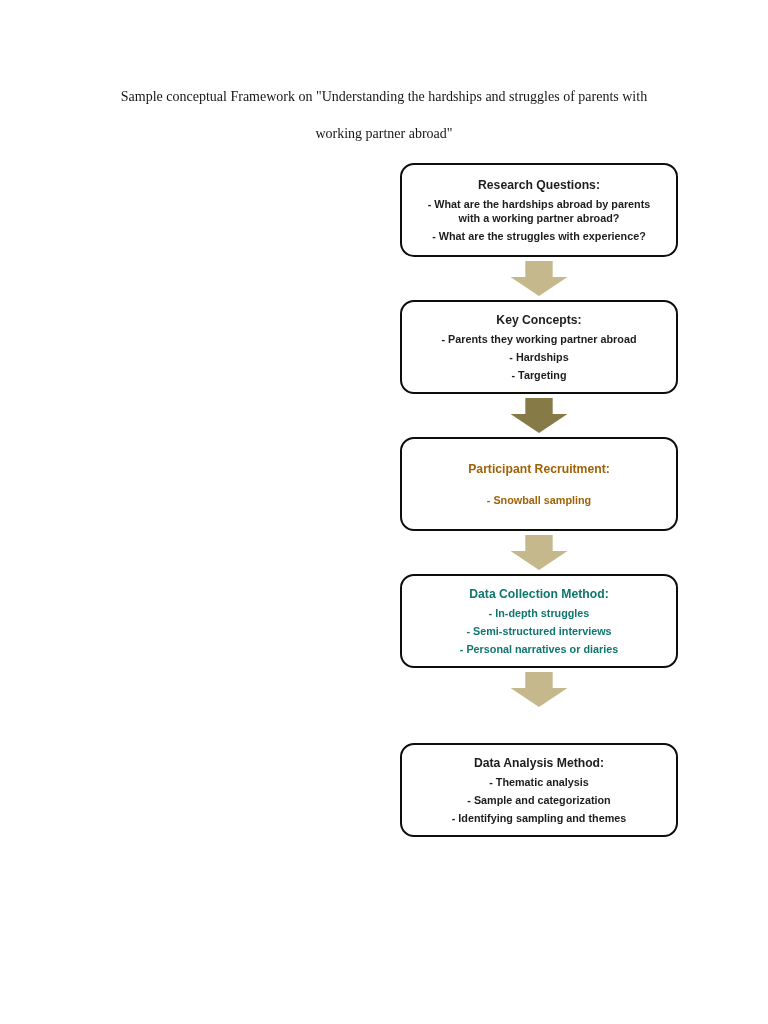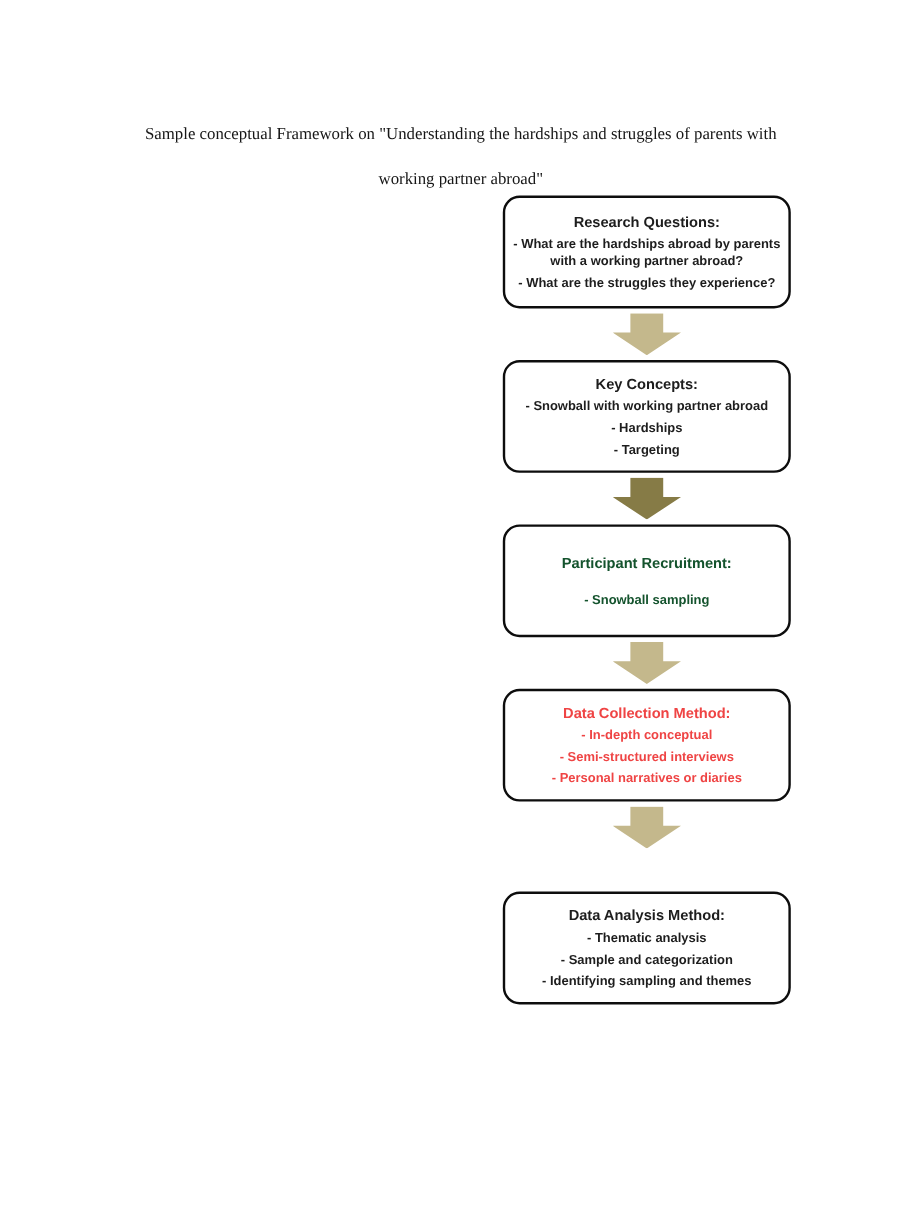--- a/index.html
+++ b/index.html
@@ -6,41 +6,41 @@
   html, body { background: #ffffff; }
   .page {
     position: relative;
     width: 768px;
     height: 1024px;
     background: #ffffff;
     overflow: hidden;
   }
   .title {
     position: absolute;
-    top: 104px;
+    top: 88px;
     left: 0;
     width: 100%;
     text-align: center;
     font-family: "Liberation Serif", "DejaVu Serif", serif;
     font-size: 14px;
     color: #161616;
   }
   .title-line { line-height: 17px; }
   .title-line + .title-line { margin-top: 20px; }
   .flow {
     position: absolute;
     left: 400px;
     top: 163px;
     width: 278px;
     display: flex;
     flex-direction: column;
     align-items: center;
   }
   .box {
-    width: 240px;
+    width: 278px;
     height: 94px;
     border: 2.5px solid #0d0d0d;
     border-radius: 14px;
     background: #ffffff;
     display: flex;
     flex-direction: column;
     justify-content: center;
     align-items: center;
     row-gap: 4px;
     padding: 2px 3px;
@@ -72,38 +72,38 @@
 <div class="page">
   <div class="title">
     <div class="title-line">Sample conceptual Framework on "Understanding the hardships and struggles of parents with</div>
     <div class="title-line">working partner abroad"</div>
   </div>
   <div class="flow">
       <div class="box" style="border-color: rgb(13, 13, 13); color: rgb(29, 29, 29);">
         <div class="box-heading">Research Questions:</div>
         <div class="box-item">- What are the hardships abroad by parents
 with a working partner abroad?</div>
-        <div class="box-item">- What are the struggles they experience?</div>
+        <div class="box-item">- What are the struggles with experience?</div>
       </div>
       <div class="arrow" style="background: rgb(196, 184, 140);"></div>
       <div class="box" style="border-color: rgb(13, 13, 13); color: rgb(29, 29, 29);">
         <div class="box-heading">Key Concepts:</div>
-        <div class="box-item">- Snowball with working partner abroad</div>
+        <div class="box-item">- Parents they working partner abroad</div>
         <div class="box-item">-  Hardships</div>
         <div class="box-item">- Targeting</div>
       </div>
       <div class="arrow" style="background: rgb(134, 123, 70);"></div>
-      <div class="box" style="border-color: rgb(13, 13, 13); color: #14532d; gap: 16px;">
+      <div class="box" style="border-color: rgb(13, 13, 13); color: #a16207; gap: 16px;">
         <div class="box-heading">Participant Recruitment:</div>
         <div class="box-item">- Snowball sampling</div>
       </div>
       <div class="arrow" style="background: rgb(196, 184, 140);"></div>
-      <div class="box" style="border-color: rgb(13, 13, 13); color: #ef4444;">
+      <div class="box" style="border-color: rgb(13, 13, 13); color: #0f766e;">
         <div class="box-heading">Data Collection Method:</div>
-        <div class="box-item">- In-depth conceptual</div>
+        <div class="box-item">- In-depth struggles</div>
         <div class="box-item">- Semi-structured interviews</div>
         <div class="box-item">- Personal narratives or diaries</div>
       </div>
       <div class="arrow" style="background: rgb(196, 184, 140);"></div>
       <div class="box" style="border-color: rgb(13, 13, 13); color: rgb(29, 29, 29); margin-top: 32px;">
         <div class="box-heading">Data Analysis Method:</div>
         <div class="box-item">- Thematic analysis</div>
         <div class="box-item">- Sample and categorization</div>
         <div class="box-item">- Identifying sampling and themes</div>
       </div>

